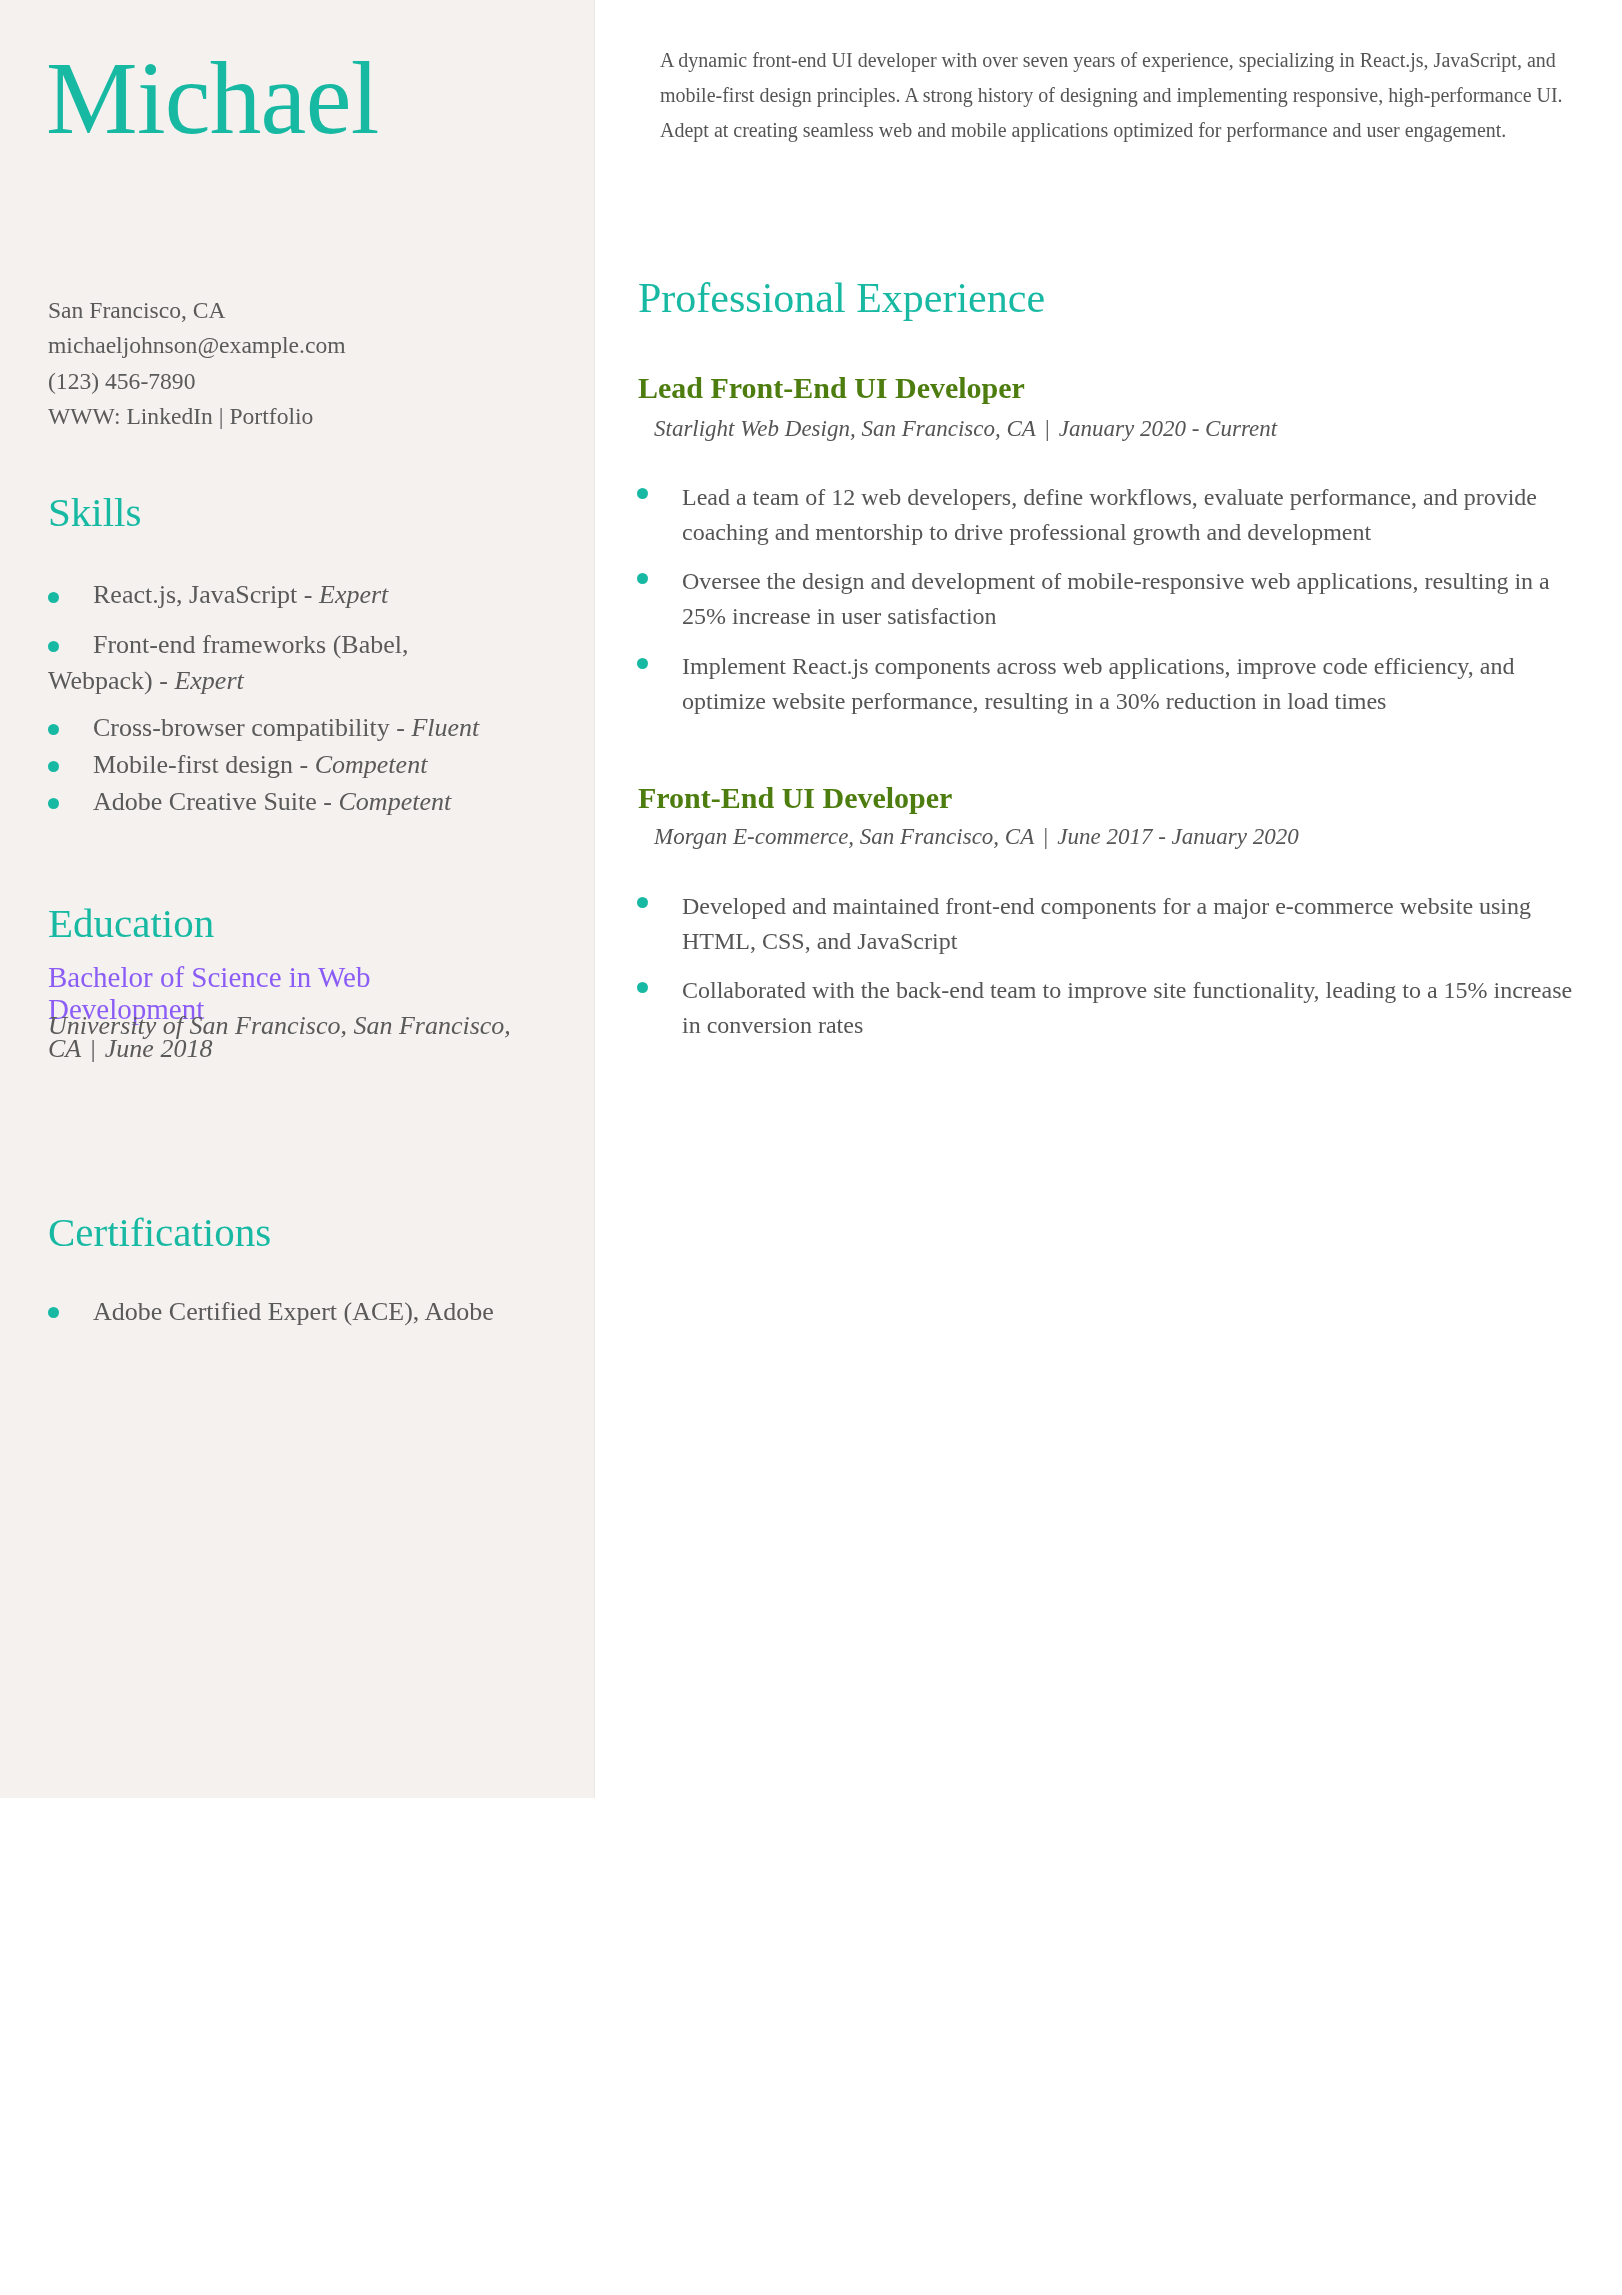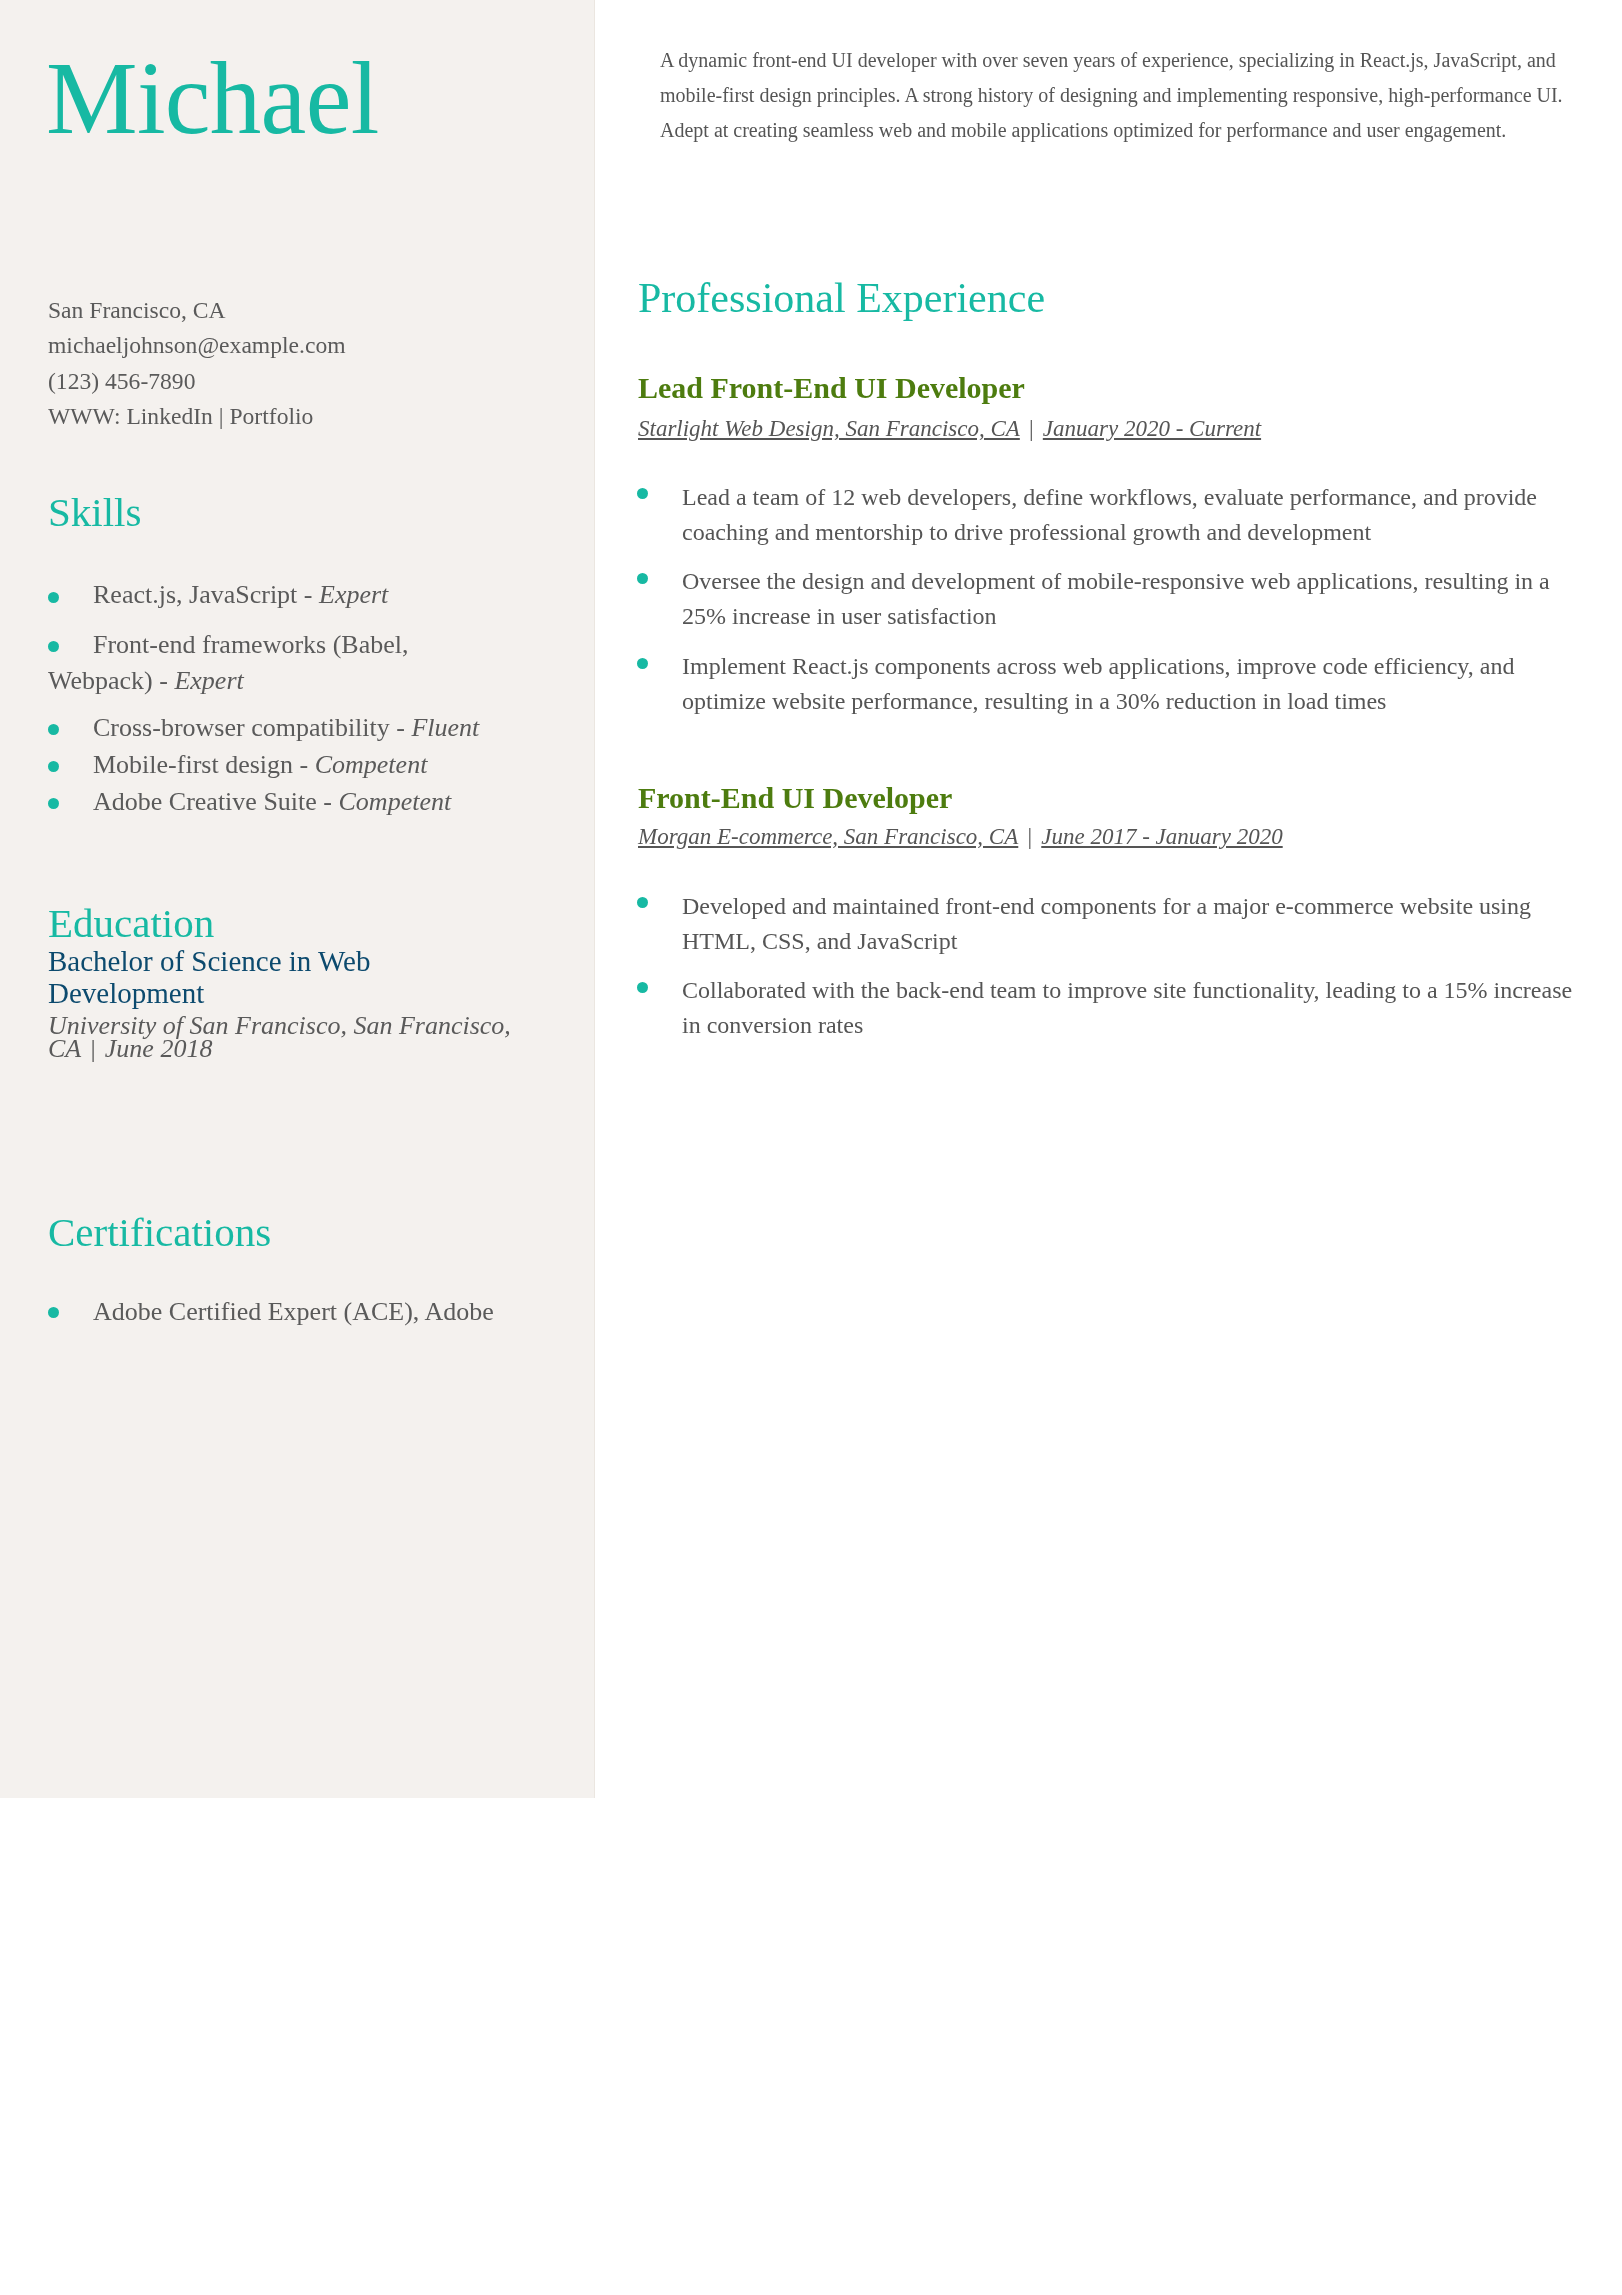--- a/index.html
+++ b/index.html
@@ -17,27 +17,27 @@
 
   
   .name { left: 46px; font-size: 103px; line-height: 1; font-weight: normal; color: #17b9a3; letter-spacing: -0.7px; }
   .contact { left: 48px; font-size: 23.6px; line-height: 26px; color: #5a5a5a; }
   .side-h { left: 48px; font-size: 41px; line-height: 1; font-weight: normal; color: #17b9a3; }
   .side-text { font-size: 26px; line-height: 26px; color: #5a5a5a; }
   .bullet {
     position: absolute; width: 11px; height: 11px; border-radius: 50%; background: #17b9a3;
   }
   .it { font-style: italic; }
-  .degree { left: 48px; font-size: 29px; line-height: 31px; color: #0c4a6e; }
+  .degree { left: 48px; font-size: 29px; line-height: 31px; color: #8b5cf6; margin-top: 16px; }
 
   
   .summary { left: 660px; width: 929px; font-size: 20px; line-height: 35px; color: #555555; white-space: normal; }
   .main-h { left: 638px; font-size: 42px; line-height: 1; font-weight: normal; color: #17b9a3; }
   .job-title { left: 638px; font-size: 30px; line-height: 1; font-weight: bold; color: #4d7c0f; }
-  .job-meta { left: 638px; font-size: 23px; line-height: 1; font-style: italic; color: #555555; text-decoration: underline; }
+  .job-meta { left: 654px; font-size: 23px; line-height: 1; font-style: italic; color: #555555; }
   .job-bullet-text { left: 682px; width: 903px; font-size: 24px; line-height: 35px; color: #555555; white-space: normal; }
   .sep { padding: 0 9.2px; font-style: normal; }
 </style>
 </head>
 <body>
 
 <div class="sidebar">
   <h1 class="abs name" style="top:47px">Michael</h1>
 
   <div class="abs contact" style="top:297px">San Francisco, CA</div>

